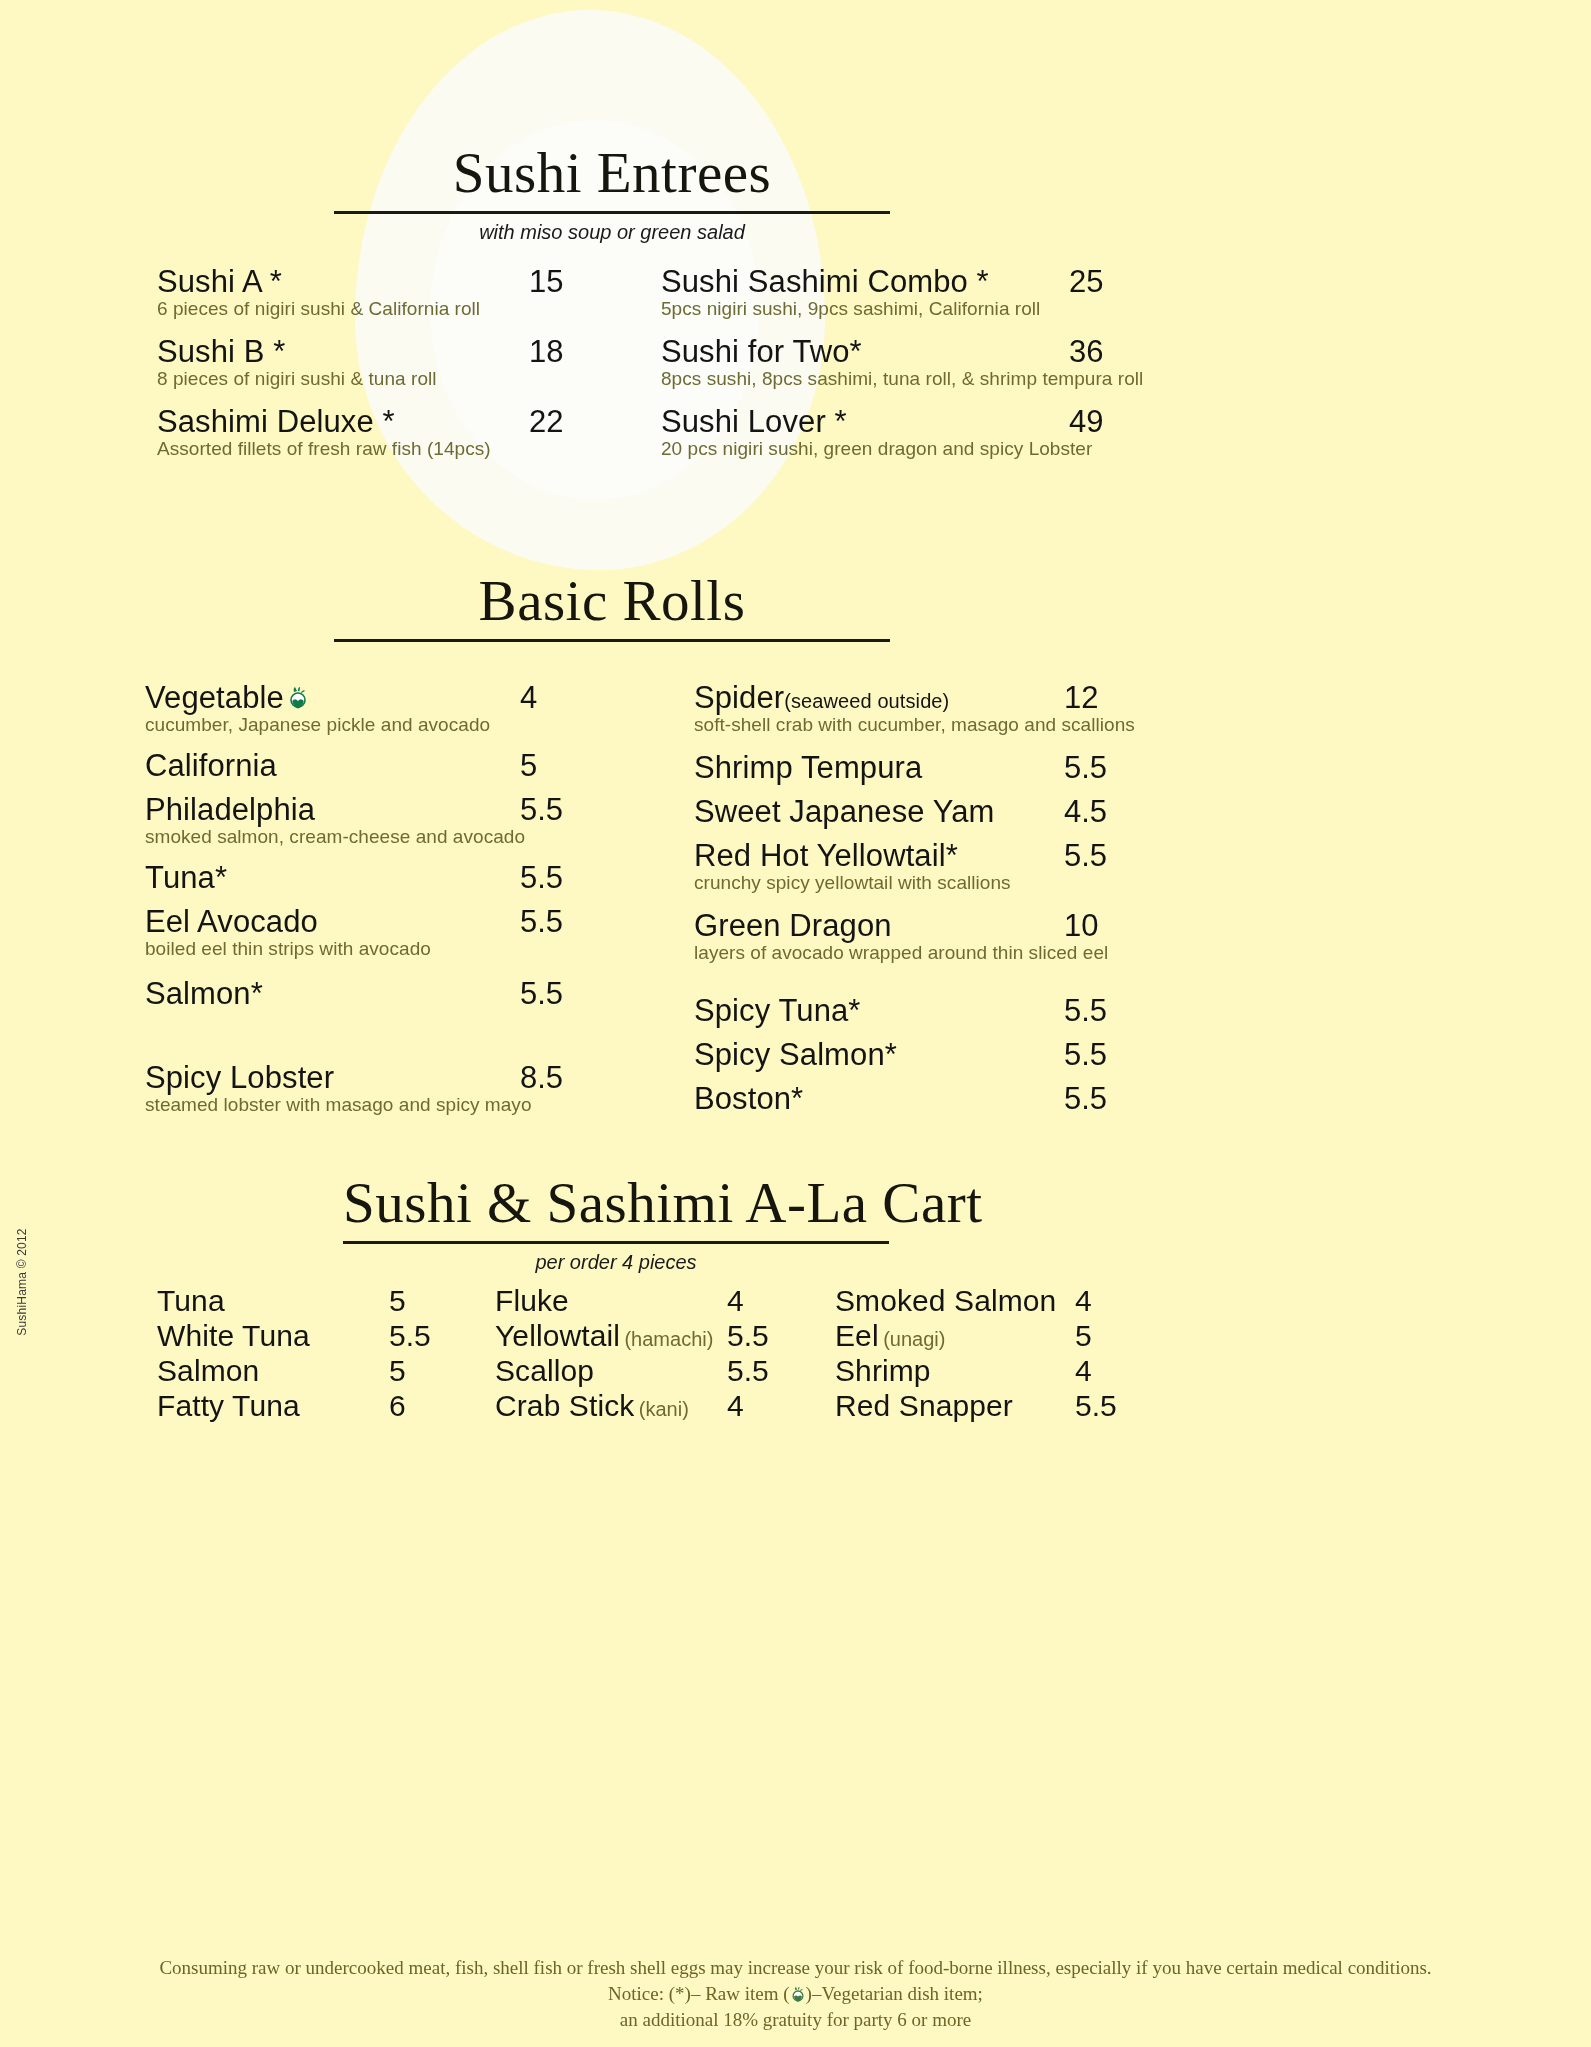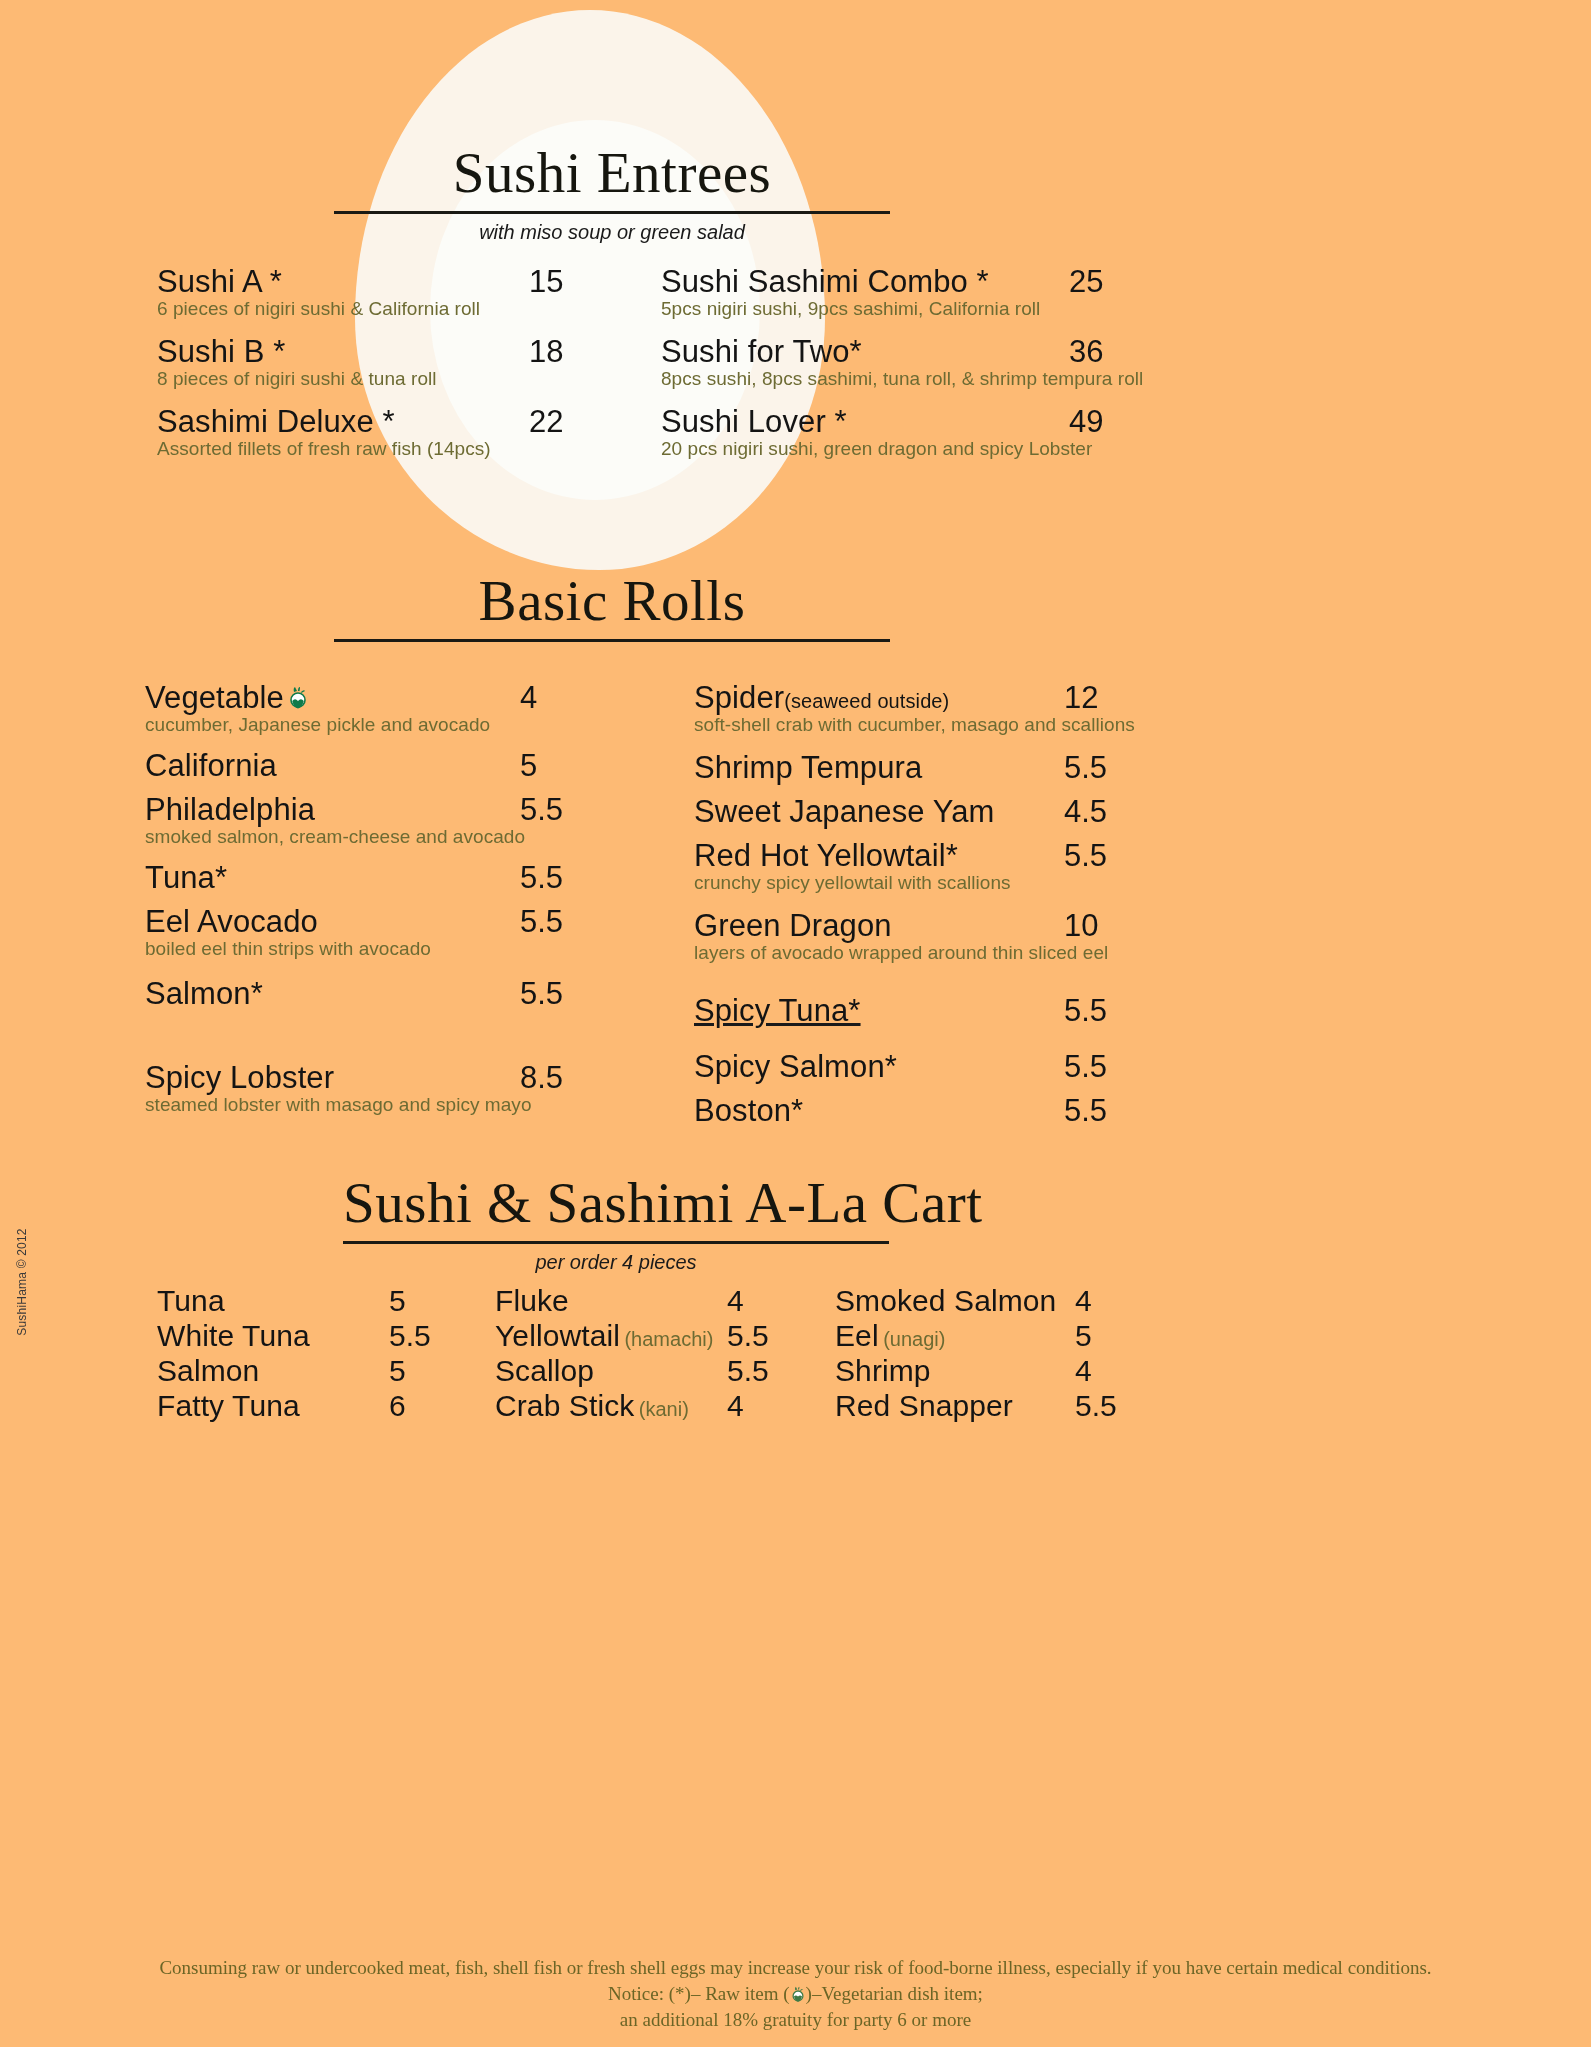--- a/index.html
+++ b/index.html
@@ -8,21 +8,21 @@
     height: 2047px;
     background: #ffffff;
     font-family: "Liberation Sans", sans-serif;
     color: #1a1a1a;
     overflow: hidden;
   }
   .page {
     position: relative;
     width: 1591px;
     height: 2047px;
-    background: #fdba74;
+    background: #fef9c3;
   }
 
   
   .watermark {
     position: absolute;
     left: 355px; top: 10px;
     width: 470px; height: 560px;
     border-radius: 50% 50% 48% 52% / 55% 55% 45% 45%;
     background: #fbfbf7;
     opacity: 0.9;
@@ -309,21 +309,21 @@
         <div class="item-desc">crunchy spicy yellowtail with scallions</div>
         <div class="item-price">5.5</div>
       </div>
 
       <div class="roll-item" style="margin-bottom:29px;">
         <div class="item-name">Green Dragon</div>
         <div class="item-desc">layers of avocado wrapped around thin sliced eel</div>
         <div class="item-price">10</div>
       </div>
 
-      <div class="roll-item" style="margin-bottom:20px;text-decoration:underline;">
+      <div class="roll-item" style="margin-bottom:8px;">
         <div class="item-name">Spicy Tuna*</div>
         <div class="item-price">5.5</div>
       </div>
 
       <div class="roll-item" style="margin-bottom:8px;">
         <div class="item-name">Spicy Salmon*</div>
         <div class="item-price">5.5</div>
       </div>
 
       <div class="roll-item">

